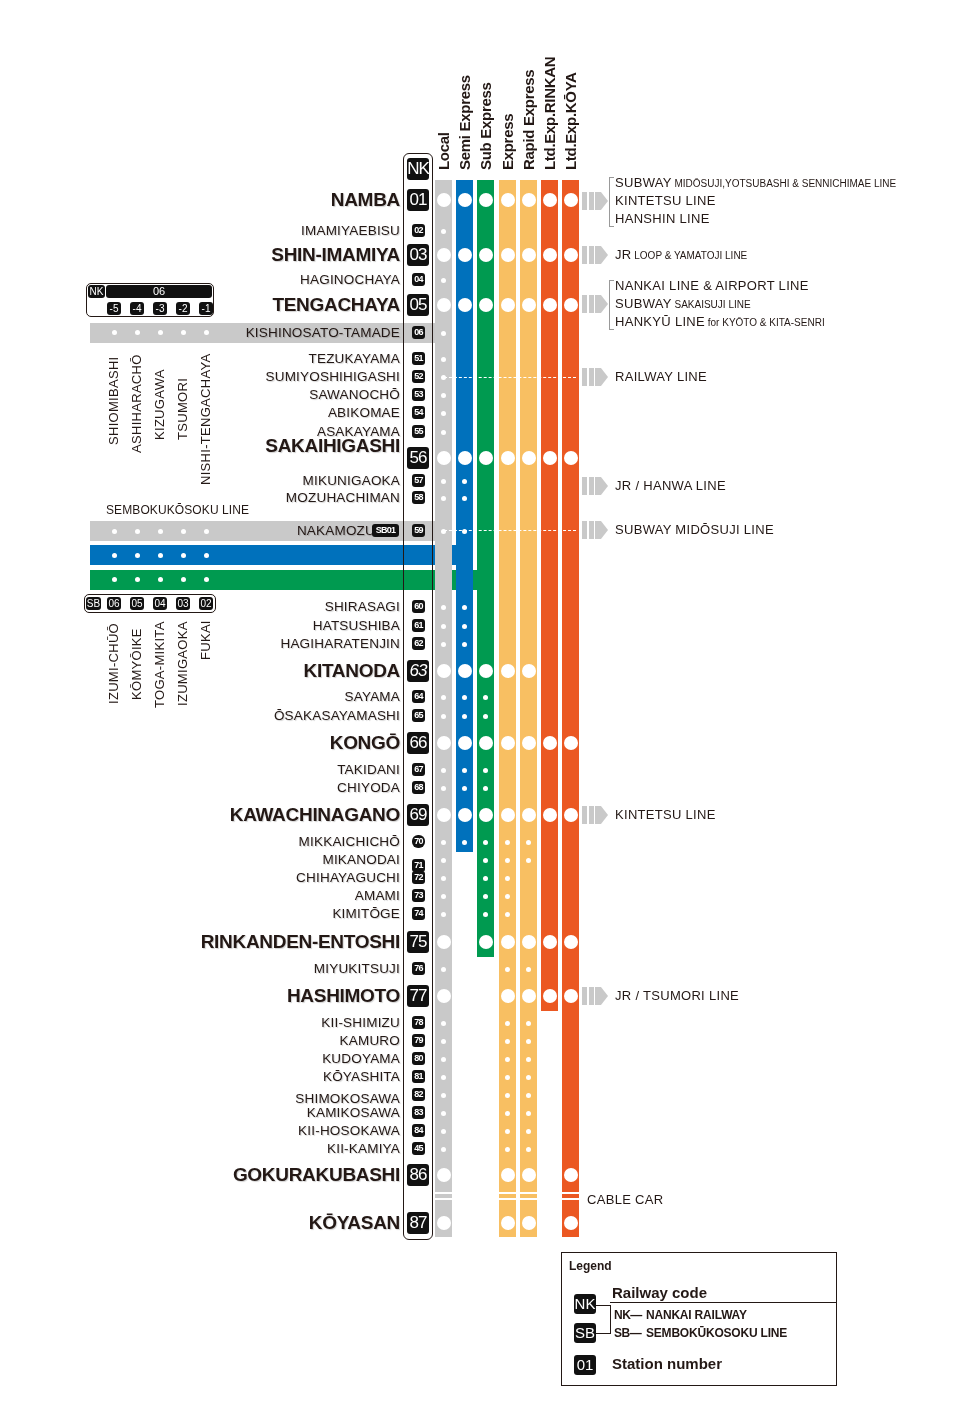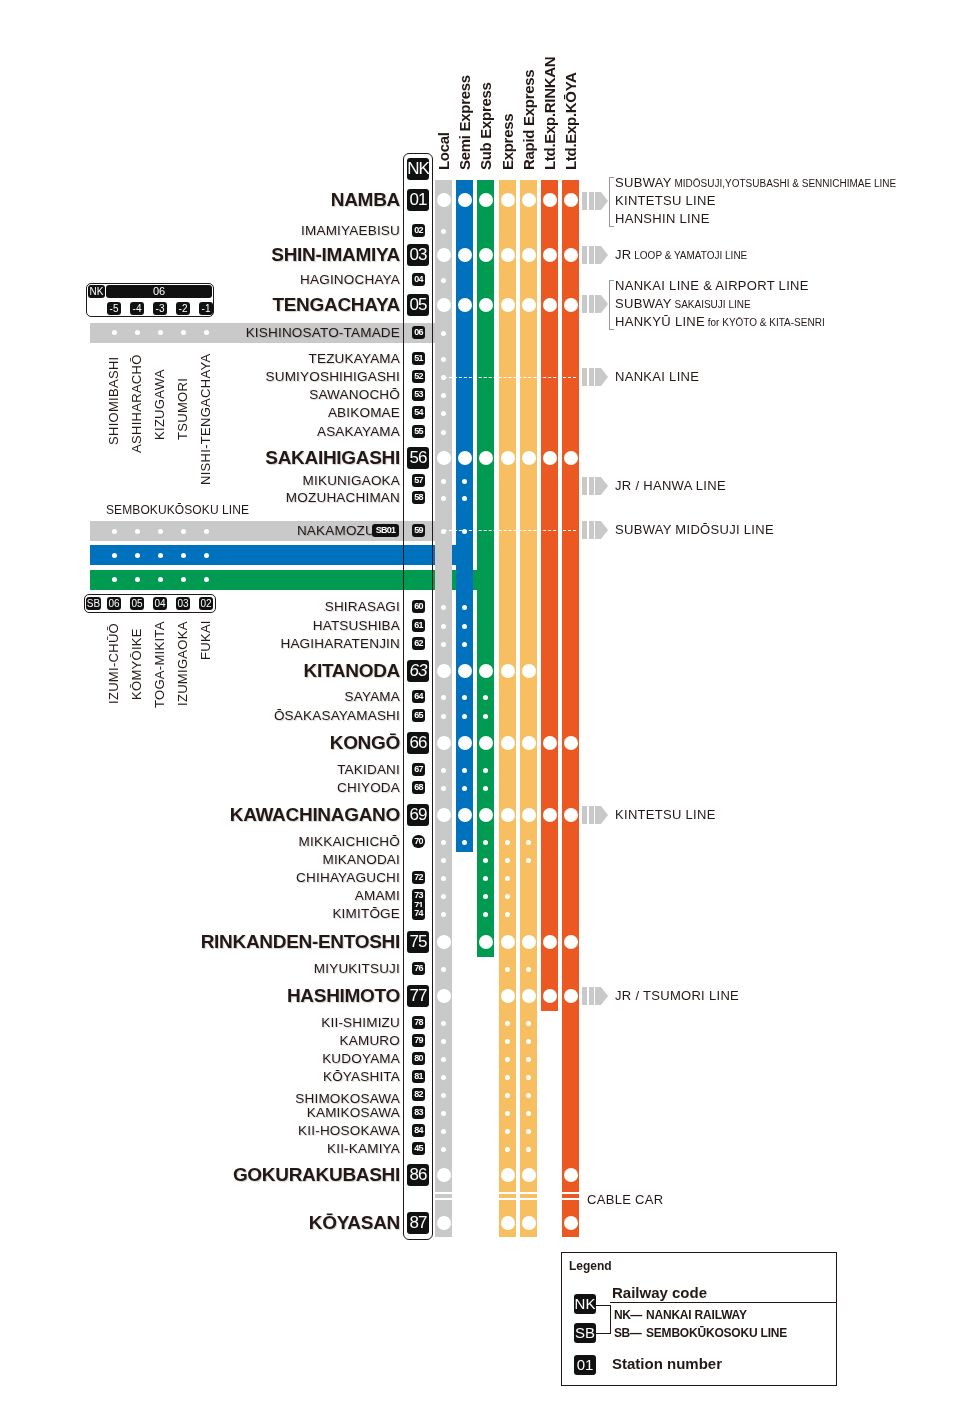--- a/index.html
+++ b/index.html
@@ -106,21 +106,21 @@
     <div class="dot small" style="left: 441px; top: 374.5px;"></div>
     <div class="st-name minor" style="top: 387px;">SAWANOCHŌ</div>
     <div class="num minor" style="top: 388px;">53</div>
     <div class="dot small" style="left: 441px; top: 392.5px;"></div>
     <div class="st-name minor" style="top: 405px;">ABIKOMAE</div>
     <div class="num minor" style="top: 406px;">54</div>
     <div class="dot small" style="left: 441px; top: 410.5px;"></div>
     <div class="st-name minor" style="top: 424px;">ASAKAYAMA</div>
     <div class="num minor" style="top: 425px;">55</div>
     <div class="dot small" style="left: 441px; top: 429.5px;"></div>
-    <div class="st-name major" style="top: 447px; margin-left: 42px;">SAKAIHIGASHI</div>
+    <div class="st-name major" style="top: 435px; margin-left: 42px;">SAKAIHIGASHI</div>
     <div class="num major" style="top: 447px;">56</div>
     <div class="dot big" style="left: 436.5px; top: 451px;"></div>
     <div class="dot big" style="left: 457.5px; top: 451px;"></div>
     <div class="dot big" style="left: 478.5px; top: 451px;"></div>
     <div class="dot big" style="left: 500.5px; top: 451px;"></div>
     <div class="dot big" style="left: 521.5px; top: 451px;"></div>
     <div class="dot big" style="left: 542.5px; top: 451px;"></div>
     <div class="dot big" style="left: 563.5px; top: 451px;"></div>
     <div class="st-name minor" style="top: 473px;">MIKUNIGAOKA</div>
     <div class="num minor" style="top: 474px;">57</div>
@@ -193,21 +193,21 @@
     <div class="dot big" style="left: 542.5px; top: 808px;"></div>
     <div class="dot big" style="left: 563.5px; top: 808px;"></div>
     <div class="st-name minor" style="top: 834px;">MIKKAICHICHŌ</div>
     <div class="num minor" style="top: 835px; border-radius: 6px;">70</div>
     <div class="dot small" style="left: 441px; top: 839.5px;"></div>
     <div class="dot small" style="left: 462px; top: 839.5px;"></div>
     <div class="dot small" style="left: 483px; top: 839.5px;"></div>
     <div class="dot small" style="left: 505px; top: 839.5px;"></div>
     <div class="dot small" style="left: 526px; top: 839.5px;"></div>
     <div class="st-name minor" style="top: 852px;">MIKANODAI</div>
-    <div class="num minor" style="top: 899px;">71</div>
+    <div class="num minor" style="top: 859px;">71</div>
     <div class="dot small" style="left: 441px; top: 857.5px;"></div>
     <div class="dot small" style="left: 483px; top: 857.5px;"></div>
     <div class="dot small" style="left: 505px; top: 857.5px;"></div>
     <div class="dot small" style="left: 526px; top: 857.5px;"></div>
     <div class="st-name minor" style="top: 870px;">CHIHAYAGUCHI</div>
     <div class="num minor" style="top: 871px;">72</div>
     <div class="dot small" style="left: 441px; top: 875.5px;"></div>
     <div class="dot small" style="left: 483px; top: 875.5px;"></div>
     <div class="dot small" style="left: 505px; top: 875.5px;"></div>
     <div class="st-name minor" style="top: 888px;">AMAMI</div>
@@ -322,21 +322,21 @@
     <div class="xfer" style="left: 615px; top: 278px;"><span>NANKAI LINE &amp; AIRPORT LINE</span></div>
     <div class="xfer" style="left: 615px; top: 296px;"><span>SUBWAY</span><small> SAKAISUJI LINE</small></div>
     <div class="xfer" style="left: 615px; top: 314px;"><span>HANKYŪ LINE</span><small> for KYŌTO &amp; KITA-SENRI</small></div>
     <div class="arrow" style="left: 582px; top: 368px;">
       <i style="left:0;width:5px"></i>
       <i style="left:7px;width:5px"></i>
       <svg style="position:absolute;left:13px;top:0" width="13" height="18">
         <polygon points="0,0 6,0 13,9 6,18 0,18" fill="#c9c9c9"></polygon>
       </svg>
     </div>
-    <div class="xfer" style="left: 615px; top: 369px;"><span>NANKAI LINE</span></div>
+    <div class="xfer" style="left: 615px; top: 369px;"><span>RAILWAY LINE</span></div>
     <div class="arrow" style="left: 582px; top: 477px;">
       <i style="left:0;width:5px"></i>
       <i style="left:7px;width:5px"></i>
       <svg style="position:absolute;left:13px;top:0" width="13" height="18">
         <polygon points="0,0 6,0 13,9 6,18 0,18" fill="#c9c9c9"></polygon>
       </svg>
     </div>
     <div class="xfer" style="left: 615px; top: 478px;"><span>JR / HANWA LINE</span></div>
     <div class="arrow" style="left: 582px; top: 521px;">
       <i style="left:0;width:5px"></i>

